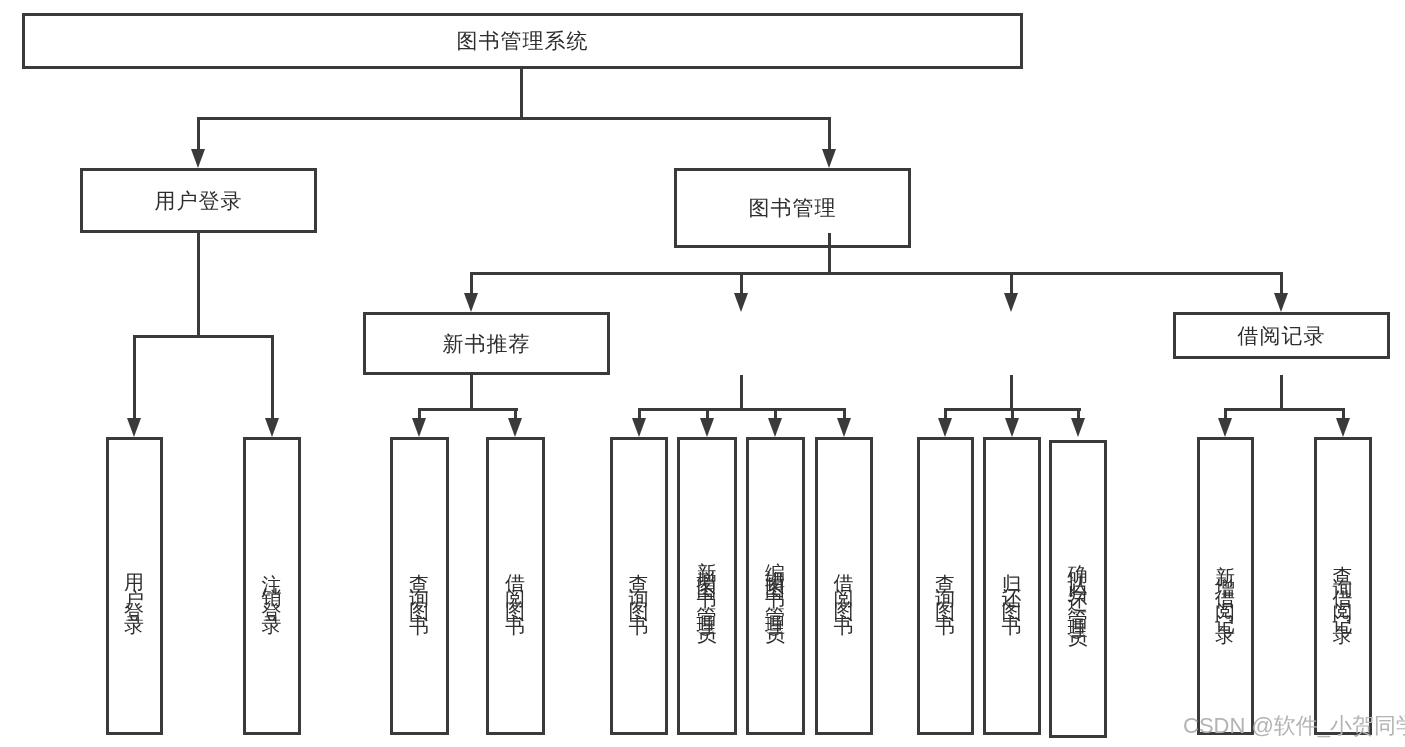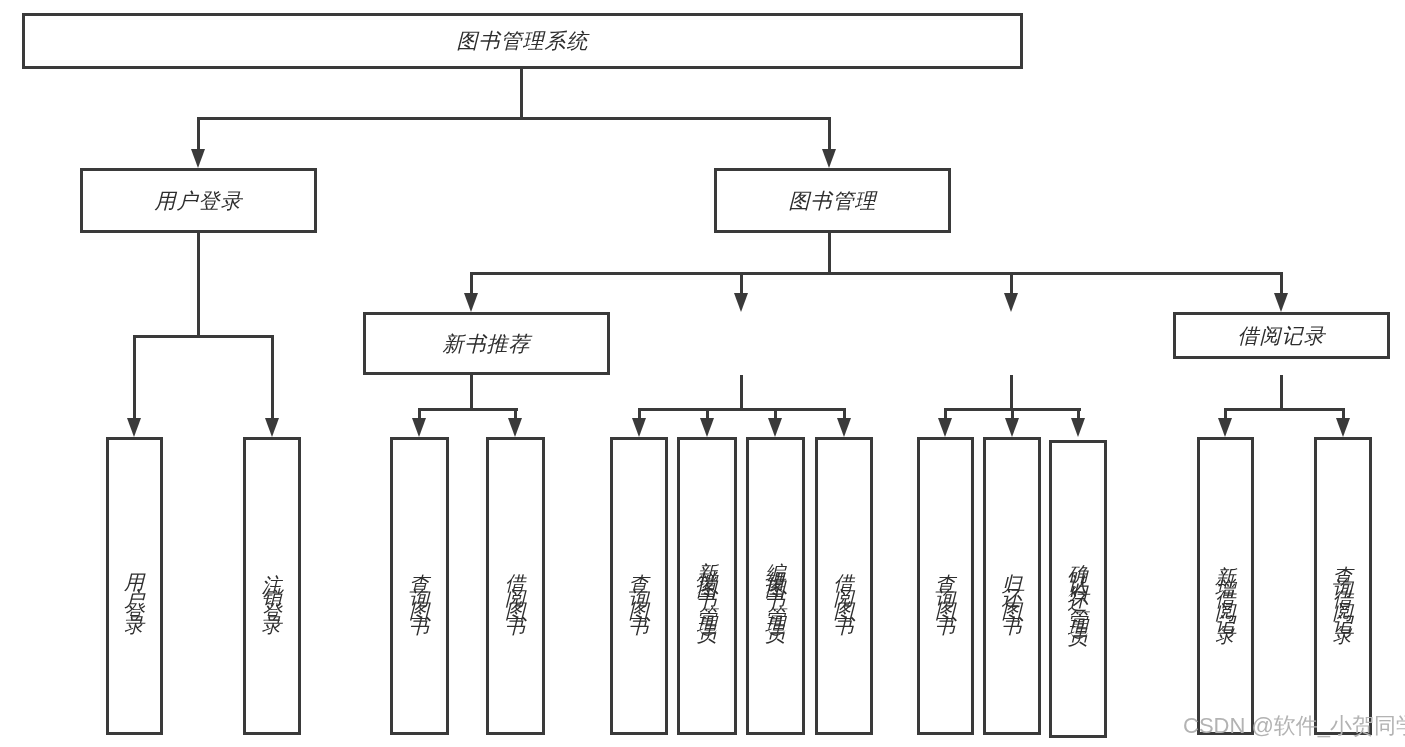--- a/index.html
+++ b/index.html
@@ -3,21 +3,21 @@
 <meta charset="utf-8">
 <style>
   html,body{margin:0;padding:0;background:#ffffff;}
   .canvas{
     position:relative;width:1405px;height:747px;background:#ffffff;
     font-family:"Liberation Sans","DejaVu Sans",sans-serif;overflow:hidden;
   }
   .node{
     position:absolute;border:3px solid #3a3a3a;background:#ffffff;
     display:flex;align-items:center;justify-content:center;
-    color:#2e2e2e;box-sizing:border-box;font-style:italic;
+    color:#2e2e2e;box-sizing:border-box;
   }
   .node.h-label{font-size:21px;letter-spacing:1px;}
   .node.leaf span{
     writing-mode:vertical-rl;text-orientation:mixed;line-height:1;
     font-size:20px;color:#2e2e2e;white-space:nowrap;
   }
   .ls14 span{letter-spacing:14px;}
   .ls12 span{letter-spacing:12px;}
   .ls9 span{letter-spacing:9px;}
   .line{position:absolute;background:#3a3a3a;}
@@ -45,21 +45,21 @@
   <div class="line vline" style="left:520px;top:69px;height:50px"></div>
   <div class="line hline" style="left:197px;top:117px;width:634px"></div>
   <div class="line vline" style="left:197px;top:117px;height:36px"></div>
   <div class="ah" style="left:191px;top:149px"></div>
   <div class="line vline" style="left:828px;top:117px;height:36px"></div>
   <div class="ah" style="left:822px;top:149px"></div>
 
   <div class="node h-label" style="left:80px;top:168px;width:237px;height:65px">
     <span>用户登录</span>
   </div>
-  <div class="node h-label" style="left:714px;top:168px;width:237px;height:65px">
+  <div class="node h-label" style="left:674px;top:168px;width:237px;height:80px">
     <span>图书管理</span>
   </div>
 
   <div class="line vline" style="left:197px;top:233px;height:105px"></div>
   <div class="line hline" style="left:133px;top:335px;width:141px"></div>
   <div class="line vline" style="left:133px;top:335px;height:86px"></div>
   <div class="ah" style="left:127px;top:418px"></div>
   <div class="line vline" style="left:271px;top:335px;height:86px"></div>
   <div class="ah" style="left:265px;top:418px"></div>
 

